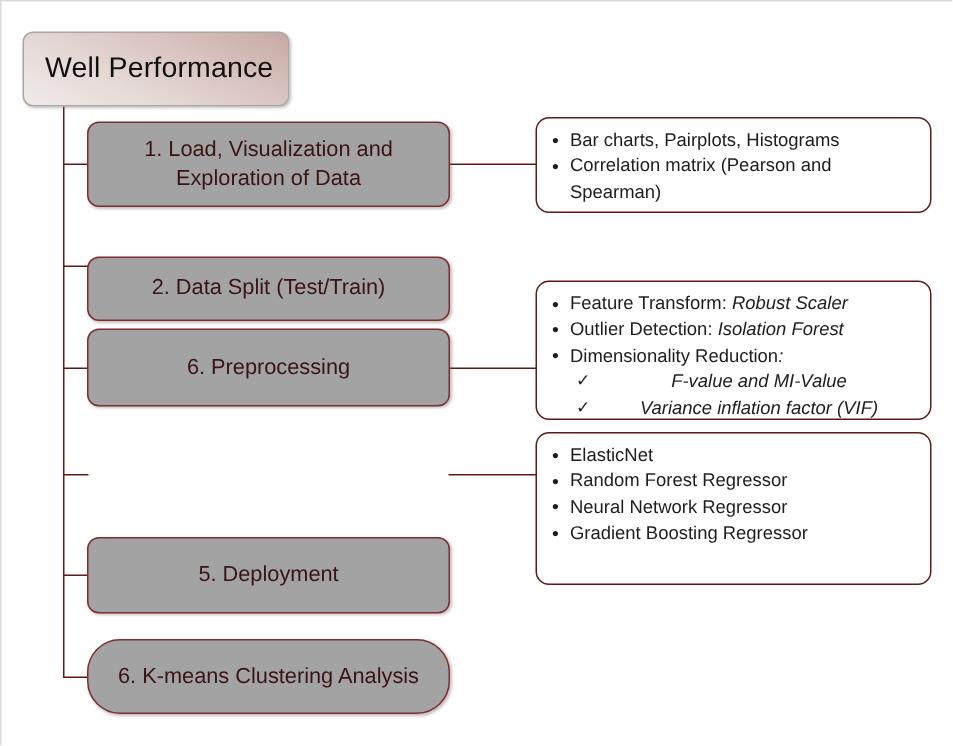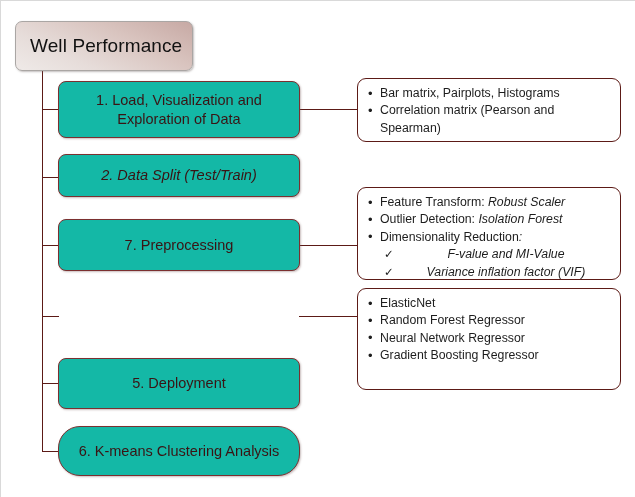--- a/index.html
+++ b/index.html
@@ -44,21 +44,21 @@
     white-space: nowrap;
   }
 
   
   .stage-box {
     position: absolute;
     left: 57px;
     width: 242px;
     border: 1px solid #7b3030;
     border-radius: 8px;
-    background: #14b8a6;
+    background: #a3a3a3;
     box-shadow: 1px 1px 2px rgba(120,90,90,0.40);
     box-sizing: border-box;
     display: flex;
     align-items: center;
     justify-content: center;
     text-align: center;
   }
   .stage-box .stage-label {
     font-size: 14.5px;
     color: #3a1414;
@@ -142,40 +142,40 @@
   <div class="conn h" style="left:298px; top:315px; width:59px;"></div>
 
   <div class="root-box">
     <span class="root-label">Well Performance</span>
   </div>
 
   <div class="stage-box" style="top:80px; height:57px;">
     <span class="stage-label">1. Load, Visualization and Exploration of Data</span>
   </div>
 
-  <div class="stage-box" style="top:153px; height:43px;font-style:italic;">
+  <div class="stage-box" style="top:170px; height:43px;">
     <span class="stage-label">2. Data Split (Test/Train)</span>
   </div>
 
   <div class="stage-box" style="top:218px; height:52px;">
-    <span class="stage-label">7. Preprocessing</span>
+    <span class="stage-label">6. Preprocessing</span>
   </div>
 
 
   <div class="stage-box" style="top:357px; height:51px;">
     <span class="stage-label">5. Deployment</span>
   </div>
 
   <div class="stage-box" style="top:425px; height:50px;border-radius:22px;">
     <span class="stage-label">6. K-means Clustering Analysis</span>
   </div>
 
   <div class="detail-box" style="top:77px; height:64px;">
     <ul>
-      <li class="bullet">Bar matrix, Pairplots, Histograms</li>
+      <li class="bullet">Bar charts, Pairplots, Histograms</li>
       <li class="bullet">Correlation matrix (Pearson and Spearman)</li>
     </ul>
   </div>
 
   <div class="detail-box" style="top:186px; height:93px;">
     <ul>
       <li class="bullet">
         <span>Feature Transform: </span><span class="em">Robust Scaler</span>
       </li>
       <li class="bullet">

